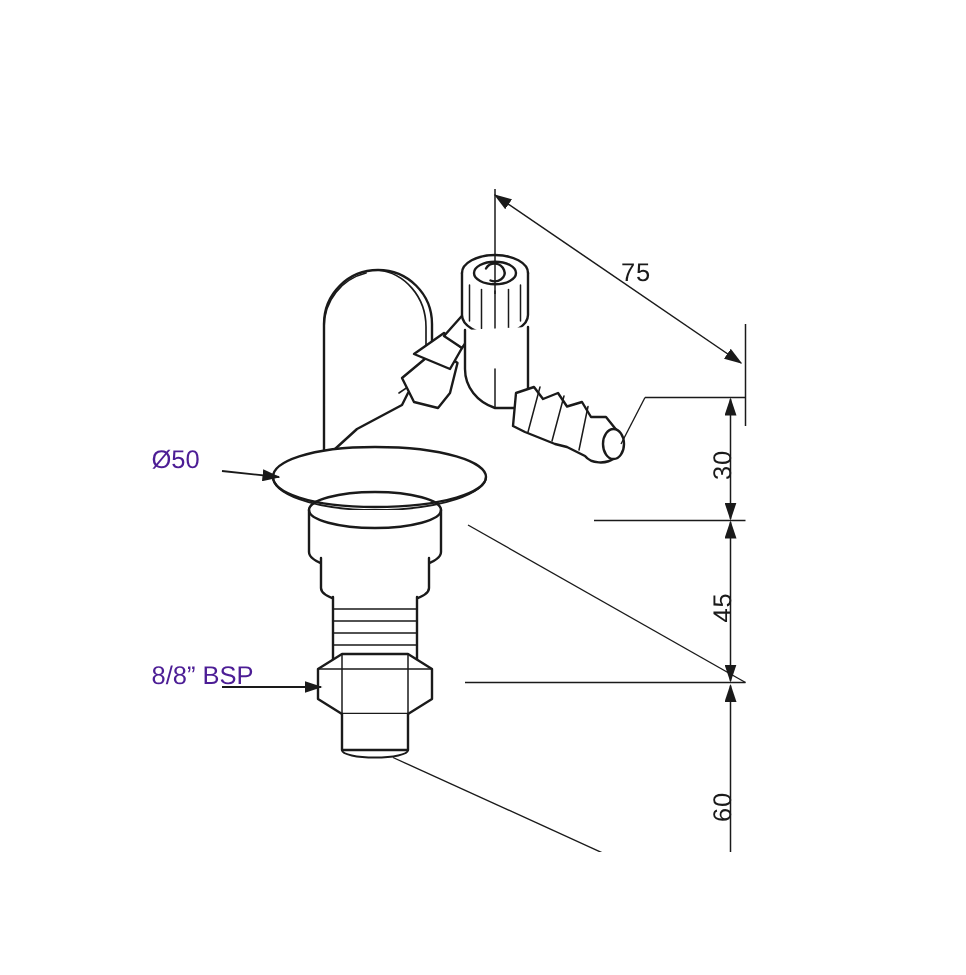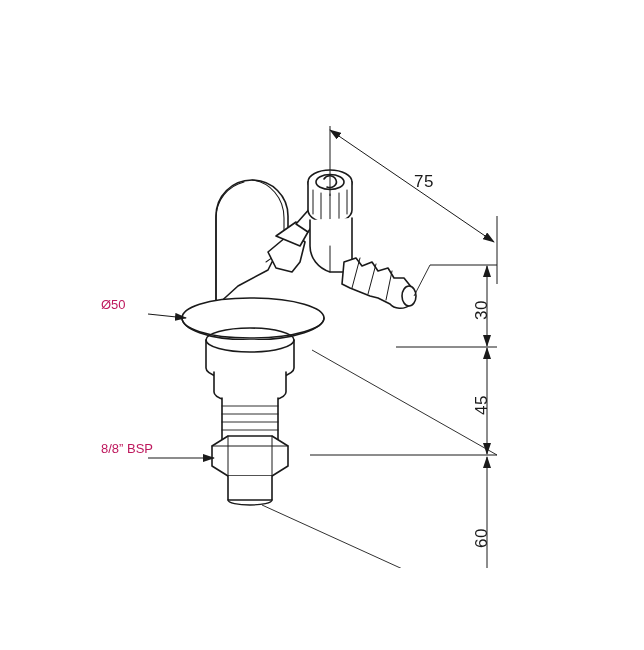--- a/index.html
+++ b/index.html
@@ -32,22 +32,22 @@
     letter-spacing: 0.5px;
     white-space: nowrap;
   }
   .dim-label.vert {
     transform: rotate(-90deg);
     transform-origin: left top;
   }
   .callout-label {
     position: absolute;
     font-family: "Liberation Sans", sans-serif;
-    font-size: 13px;
-    color: #be185d;
+    font-size: 17px;
+    color: #4c1d95;
     white-space: nowrap;
   }
 </style>
 </head>
 <body>
 
 <div id="page">
 
   <svg id="drawing-svg" viewBox="0 0 644 650">
     <defs>

